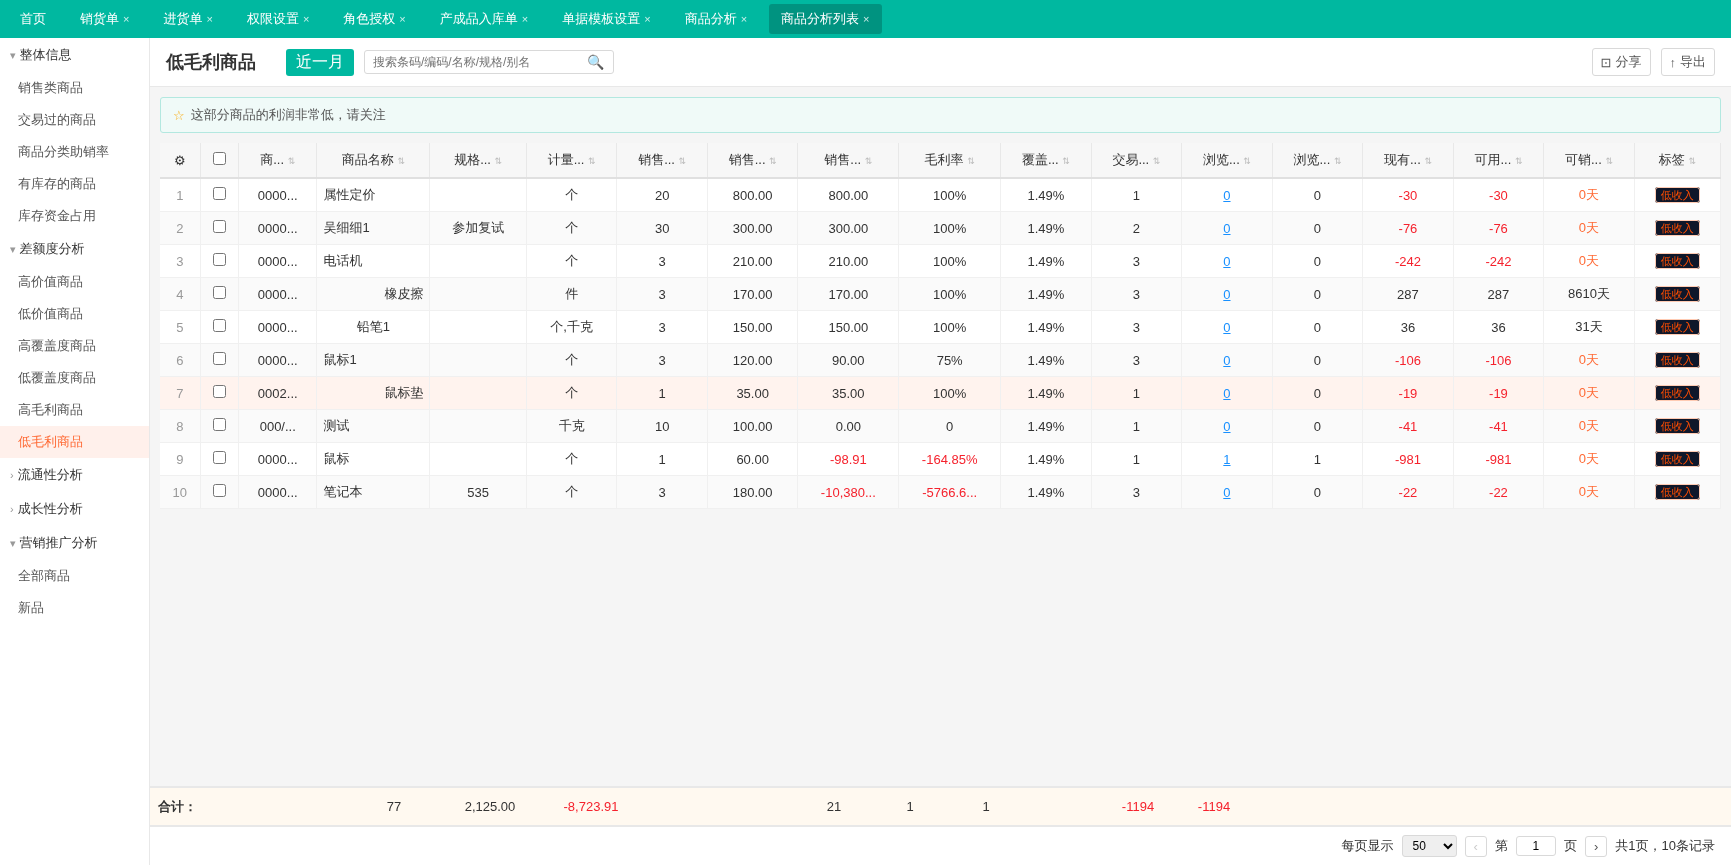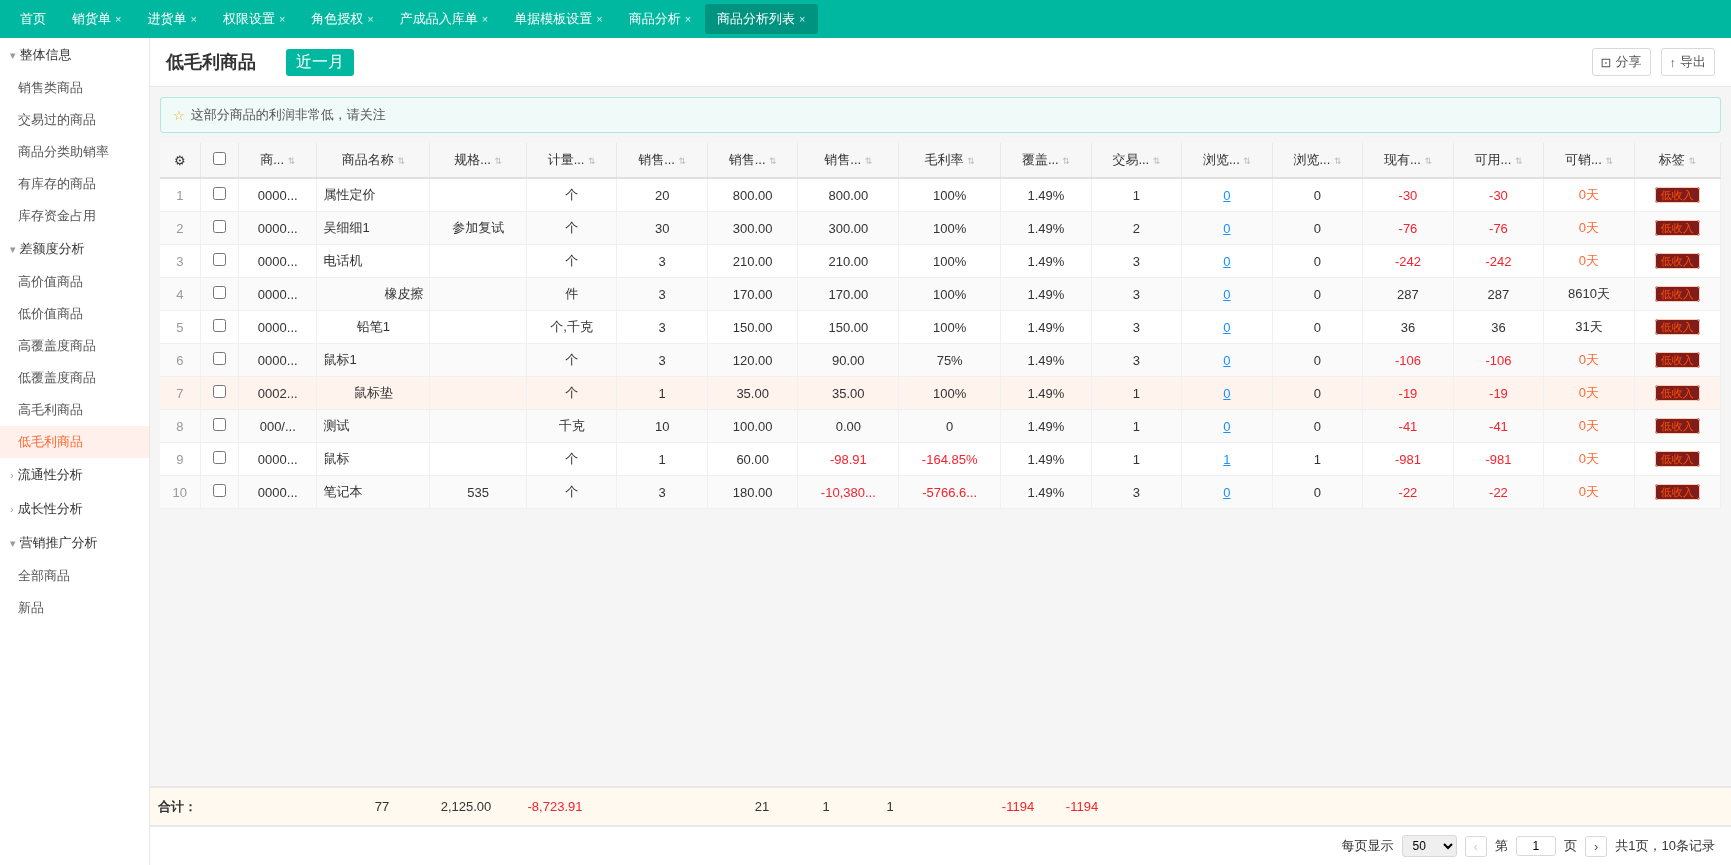--- a/index.html
+++ b/index.html
@@ -5,21 +5,21 @@
     * { box-sizing: border-box; margin: 0; padding: 0; font-family: 'Microsoft YaHei', '微软雅黑', Arial, sans-serif; font-size: 13px; }
     body { background: #f5f5f5; overflow: hidden; }
 
     
     .top-nav {
       background: #00b8a0;
       display: flex;
       align-items: center;
       height: 38px;
       padding: 0 8px;
-      gap: 2px;
+      gap: 10px;
     }
     .nav-item {
       color: #fff;
       padding: 6px 12px;
       cursor: pointer;
       border-radius: 3px;
       white-space: nowrap;
       display: flex;
       align-items: center;
       gap: 4px;
@@ -179,21 +179,21 @@
       border-right: 1px solid #f0f0f0;
       color: #333;
       white-space: nowrap;
     }
     tr:nth-child(even) td { background: #fafafa; }
     tr.highlighted td { background: #fff3ee; }
     .row-num { color: #999; }
     .text-red { color: #f5222d; }
     .text-orange { color: #ff6a35; }
     .tag-low-income {
-      background: #7f1d1d;
+      background: #0f172a;
       color: #ff4d00;
       border: 1px solid #ffcbb3;
       border-radius: 3px;
       padding: 1px 5px;
       font-size: 11px;
     }
     .underline { text-decoration: underline; color: #1890ff; cursor: pointer; }
 
     
     .footer-total {
@@ -204,21 +204,21 @@
       padding: 8px 8px;
       gap: 20px;
       font-size: 13px;
       color: #333;
       min-height: 40px;
       border-bottom: 1px solid #e8e8e8;
     }
     .footer-total-label { font-weight: bold; min-width: 40px; }
     .footer-total-cells {
       display: flex;
-      gap: 4px;
+      gap: 16px;
       flex: 1;
     }
     .footer-cell {
       text-align: center;
       padding: 0 6px;
       min-width: 80px;
     }
 
     
     .pagination-bar {
@@ -367,20 +367,24 @@
     <div class="sidebar-item">
       <span>新品</span>
     </div>
   </div>
 
   <div class="content">
 
     <div class="content-header">
       <span class="page-title">低毛利商品</span>
       <button class="tag-btn">近一月</button>
+      <div class="search-box">
+        <input type="text" placeholder="搜索条码/编码/名称/规格/别名" style="">
+        <span style="color:#bbb;font-size:14px;">🔍</span>
+      </div>
       <div class="header-actions">
         <button class="action-btn">
           <span>⊡</span>
           <span>分享</span>
         </button>
         <button class="action-btn">
           <span>↑</span>
           <span>导出</span>
         </button>
       </div>
@@ -533,21 +537,21 @@
       <td>0</td>
       <td class="text-red">-106</td>
       <td class="text-red">-106</td>
       <td class="text-orange">0天</td>
       <td><span class="tag-low-income">低收入</span></td>
     </tr>
             <tr class="highlighted">
       <td class="row-num">7</td>
       <td><input type="checkbox" style=""></td>
       <td>0002...</td>
-      <td style="text-align:center;">鼠标垫</td>
+      <td style="text-align:right;">鼠标垫</td>
       <td></td>
       <td>个</td>
       <td>1</td>
       <td>35.00</td>
       <td class="">35.00</td>
       <td class="">100%</td>
       <td>1.49%</td>
       <td>1</td>
       <td><span class="underline">0</span></td>
       <td>0</td>

